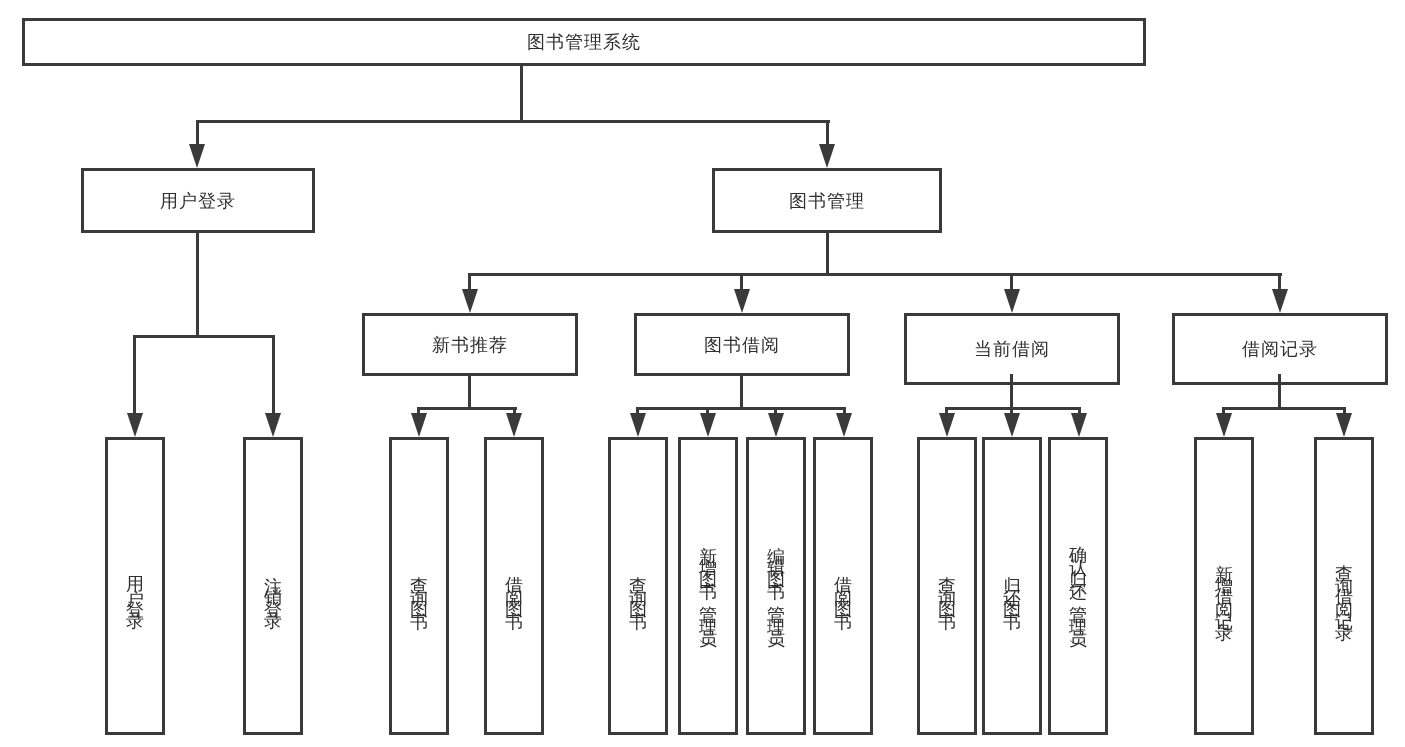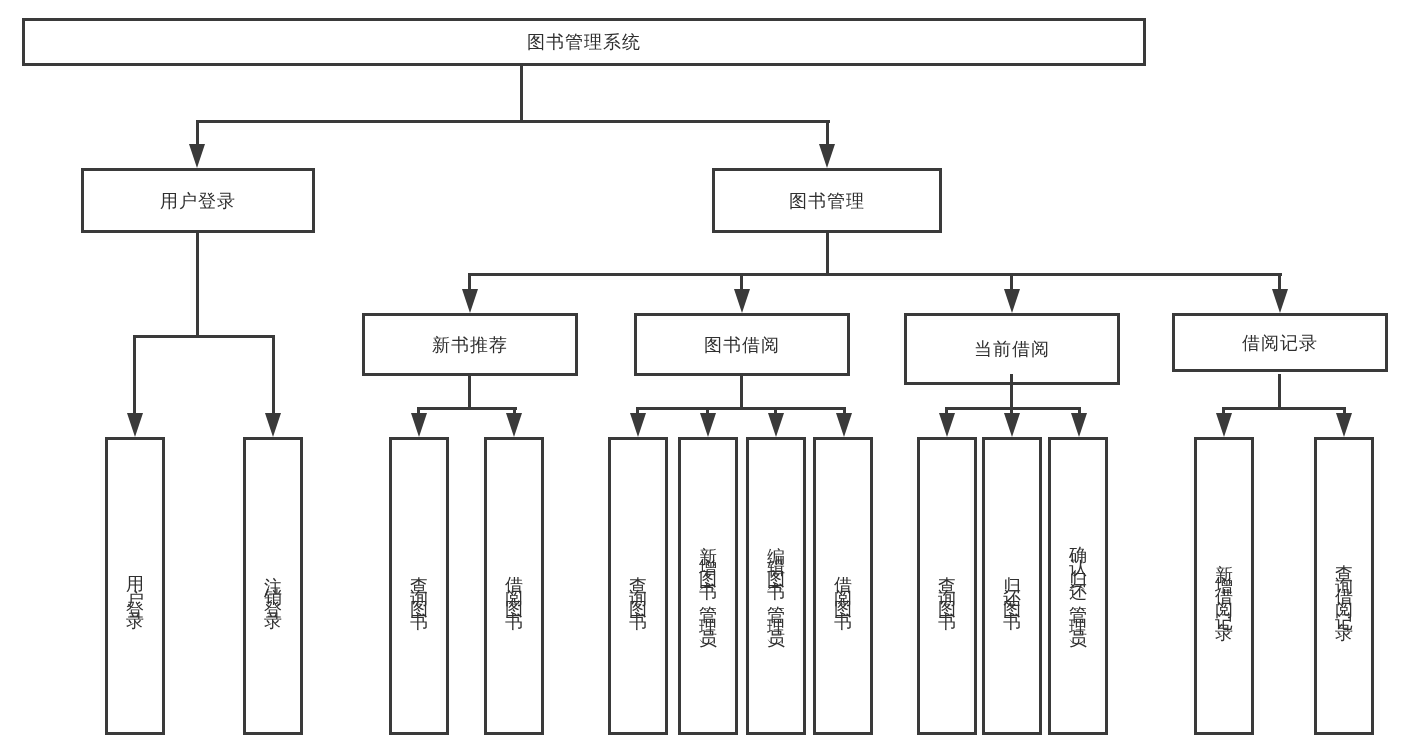--- a/index.html
+++ b/index.html
@@ -80,21 +80,21 @@
 
   <div class="box" style="left:362px;top:313px;width:216px;height:63px;">
     <span>新书推荐</span>
   </div>
   <div class="box" style="left:634px;top:313px;width:216px;height:63px;">
     <span>图书借阅</span>
   </div>
   <div class="box" style="left:904px;top:313px;width:216px;height:72px;">
     <span>当前借阅</span>
   </div>
-  <div class="box" style="left:1172px;top:313px;width:216px;height:59px;">
+  <div class="box" style="left:1172px;top:313px;width:216px;height:72px;">
     <span>借阅记录</span>
   </div>
 
   <div class="leaf" style="left:105px;">
     <span>用户登录</span>
   </div>
   <div class="leaf" style="left:243px;">
     <span>注销登录</span>
   </div>
 

